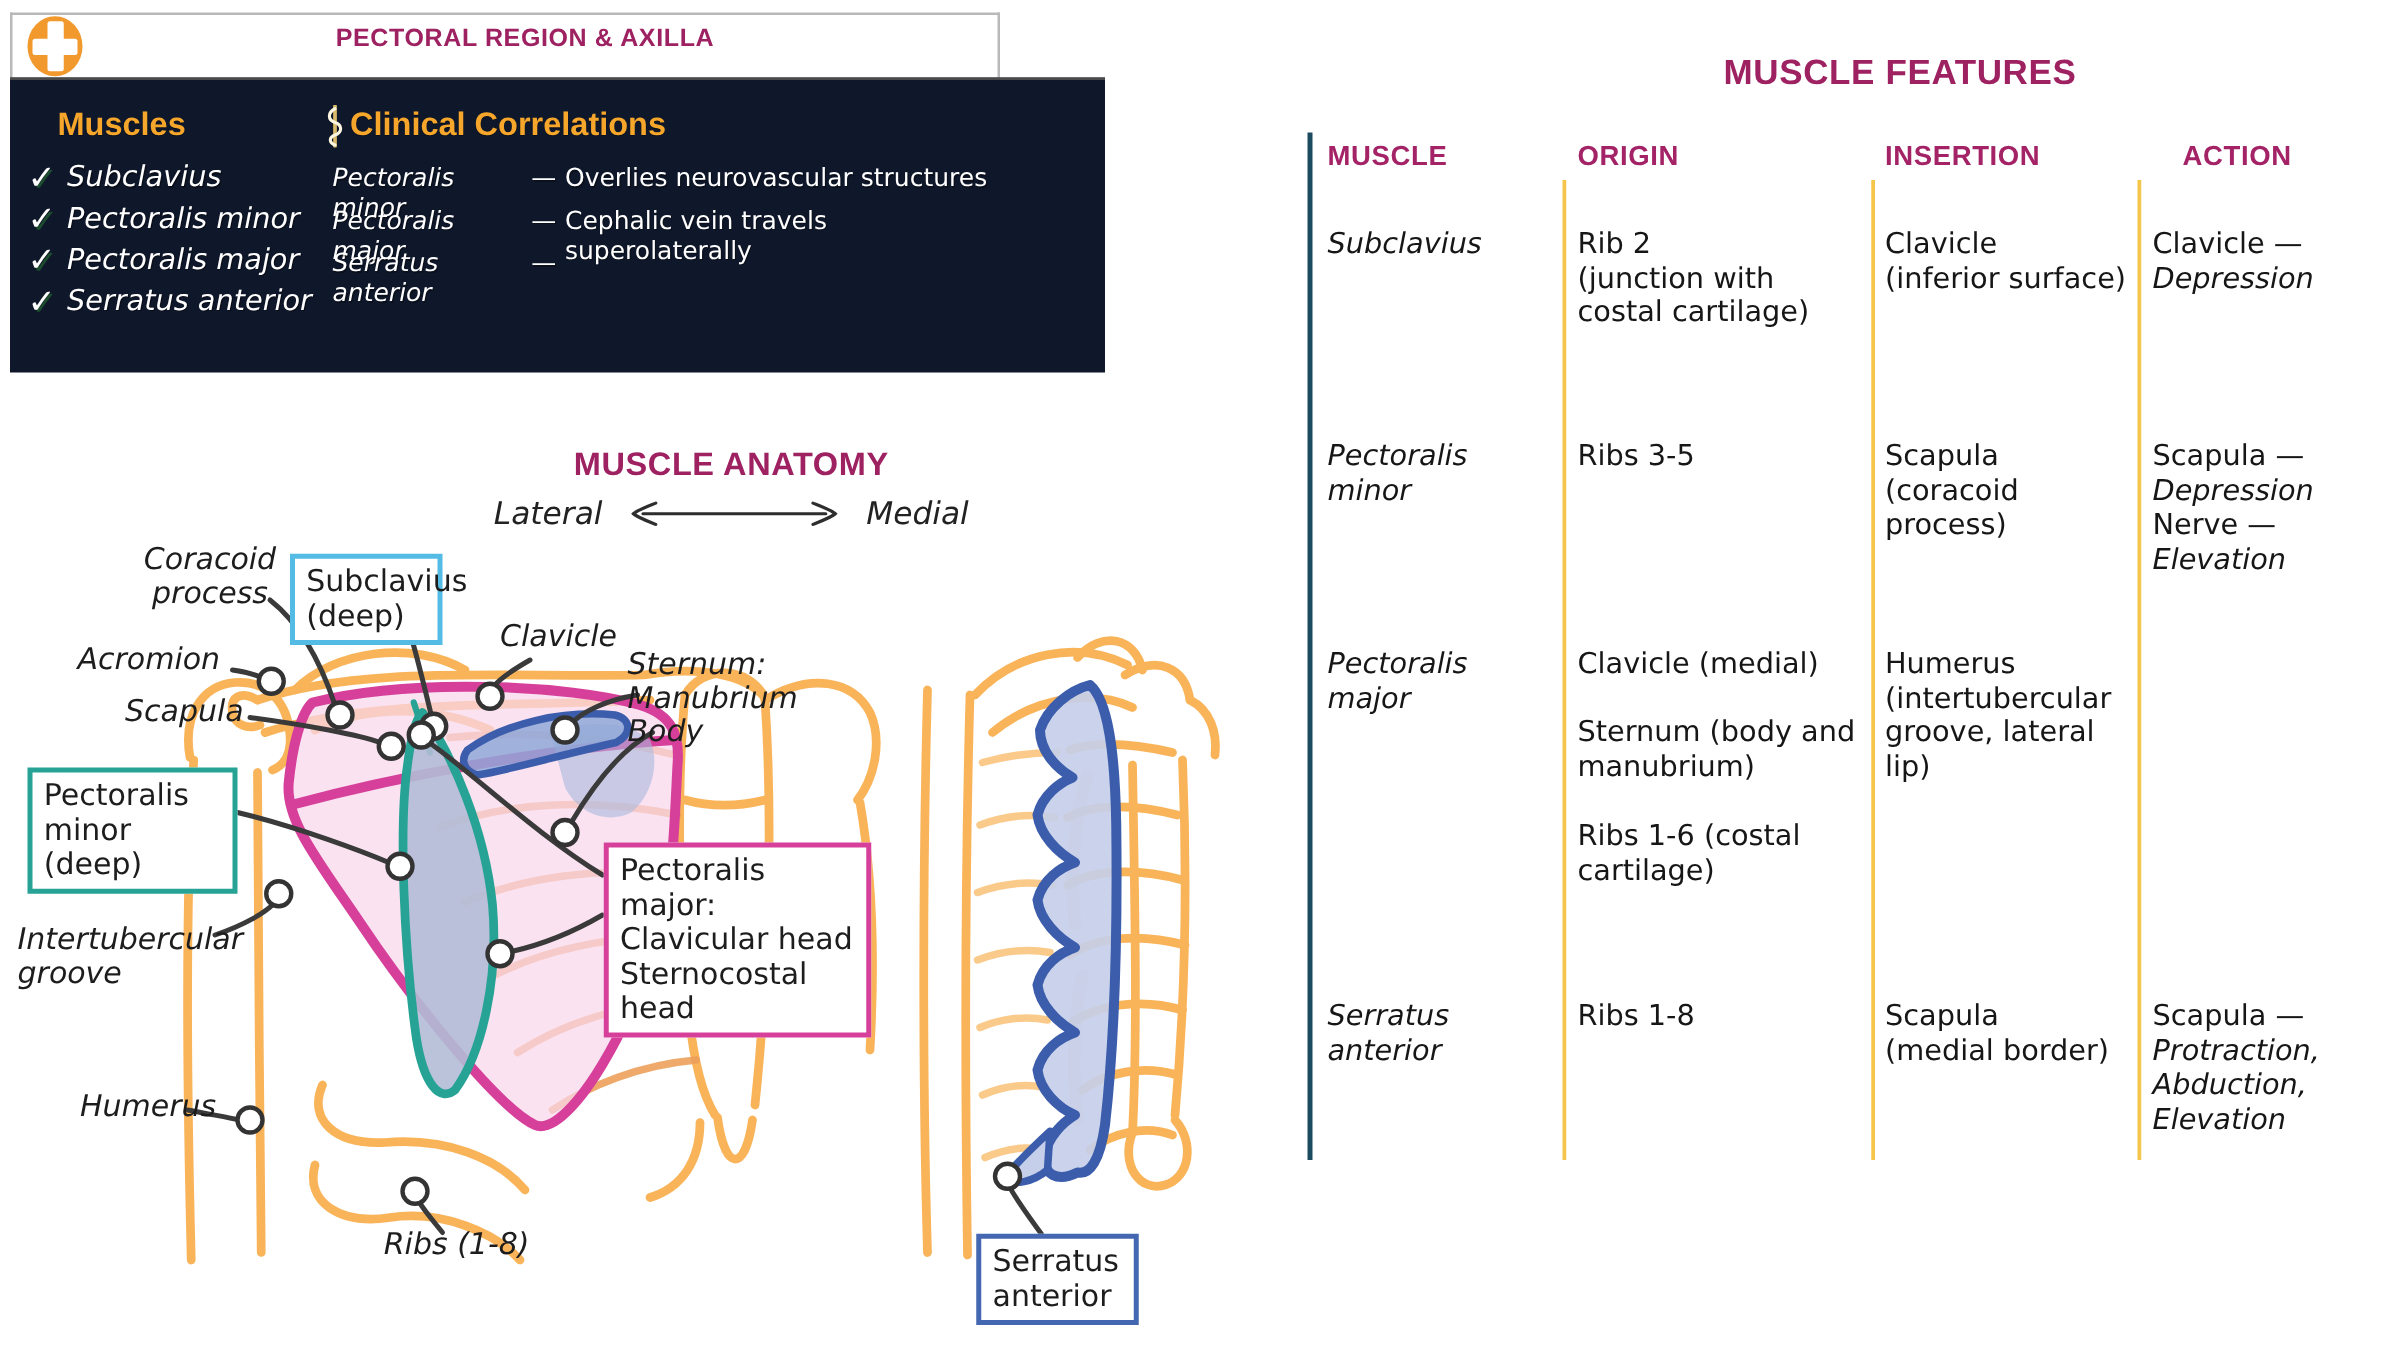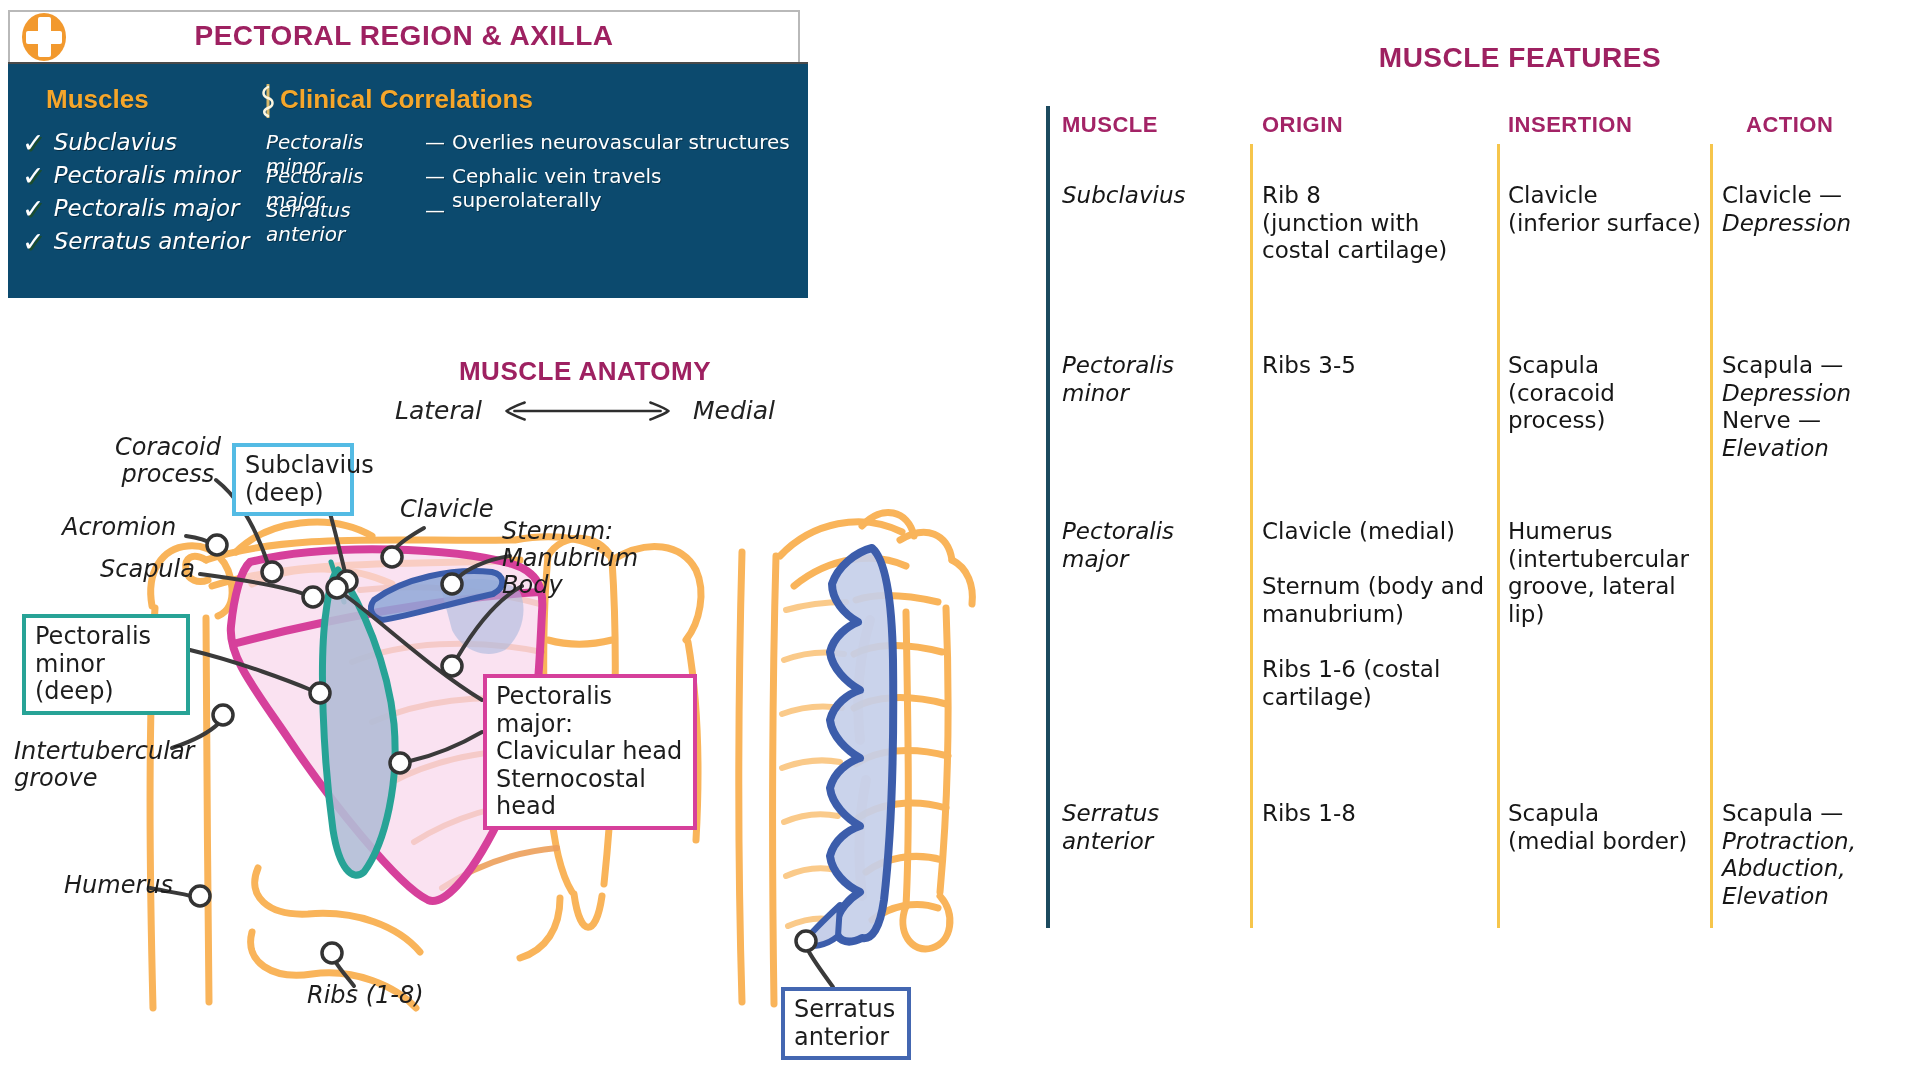--- a/index.html
+++ b/index.html
@@ -4,28 +4,28 @@
 <style>
   html,body{margin:0;padding:0;background:#ffffff;}
   #stage{position:relative;width:1920px;height:1081px;background:#fff;overflow:hidden;
          font-family:"DejaVu Sans",sans-serif;color:#1d1d1d;}
   .abs{position:absolute;}
   .ml{white-space:pre-line;}
   .italic{font-style:italic;}
 
   
   #header-card{left:8px;top:10px;width:792px;height:52px;background:#fff;border:2px solid #b9b9b9;border-bottom:none;box-sizing:border-box;}
-  #header-title{left:8px;top:20px;width:792px;text-align:center;
-    font-family:"Liberation Sans",sans-serif;font-weight:bold;font-size:28px;letter-spacing:.5px;color:#9e2161;}
+  #header-title{left:24px;top:20px;width:792px;text-align:center;
+    font-family:"Liberation Sans",sans-serif;font-weight:bold;font-size:20px;letter-spacing:.5px;color:#9e2161;}
   #cross-oval{left:22px;top:13px;width:44px;height:48px;background:#f2992e;border-radius:50%;}
   #cross-oval .cv{position:absolute;left:15.5px;top:4px;width:13px;height:40px;background:#fff;border-radius:2px;}
   #cross-oval .ch{position:absolute;left:4px;top:17.5px;width:36px;height:13px;background:#fff;border-radius:2px;}
 
   
-  #blue-panel{left:8px;top:62px;width:800px;height:236px;background:#0c4a6e;border-top:2px solid #4a4a4a;box-sizing:border-box;}
+  #blue-panel{left:8px;top:62px;width:876px;height:236px;background:#0f172a;border-top:2px solid #4a4a4a;box-sizing:border-box;}
   .panel-h{font-family:"Liberation Sans",sans-serif;font-weight:bold;font-size:26px;color:#f5a62b;text-shadow:0 1px 0 rgba(0,0,0,.35);}
   #muscles-heading{left:38px;top:20px;}
   .muscle-item{position:absolute;left:14px;width:240px;height:30px;display:flex;align-items:center;gap:9px;
     color:#fff;font-style:italic;font-size:23px;text-shadow:1px 1px 0 rgba(0,0,0,.4);}
   .check{color:#fff;font-style:normal;font-size:27px;font-weight:bold;text-shadow:2px 2px 0 #1c4d2e;}
   #clinical-heading{left:252px;top:20px;display:flex;gap:4px;}
   .clin-row{position:absolute;left:258px;width:530px;display:flex;color:#fff;font-size:20px;text-shadow:1px 1px 0 rgba(0,0,0,.35);}
   .clin-muscle{width:152px;flex:0 0 auto;}
   .clin-dash{width:34px;flex:0 0 auto;text-align:center;}
   .clin-note{flex:1;}
@@ -275,21 +275,21 @@
   <div class="rule-col" style="left:1250px;"></div>
   <div class="rule-col" style="left:1497px;"></div>
   <div class="rule-col" style="left:1710px;"></div>
 
   <div class="col-h" style="left:1062px;">MUSCLE</div>
   <div class="col-h" style="left:1262px;">ORIGIN</div>
   <div class="col-h" style="left:1508px;">INSERTION</div>
   <div class="col-h" style="left:1722px;margin-left:24px;">ACTION</div>
 
   <div class="cell muscle ml" style="left:1062px;top:182px;width:180px;">Subclavius</div>
-  <div class="cell ml" style="left:1262px;top:182px;width:232px;">Rib 8
+  <div class="cell ml" style="left:1262px;top:182px;width:232px;">Rib 2
 (junction with
 costal cartilage)</div>
   <div class="cell ml" style="left:1508px;top:182px;width:200px;">Clavicle
 (inferior surface)</div>
   <div class="cell" style="left:1722px;top:182px;width:195px;">
       <div class="seg">Clavicle —</div>
       <div class="seg italic">Depression</div>
     </div>
 
   <div class="cell muscle ml" style="left:1062px;top:352px;width:180px;">Pectoralis

